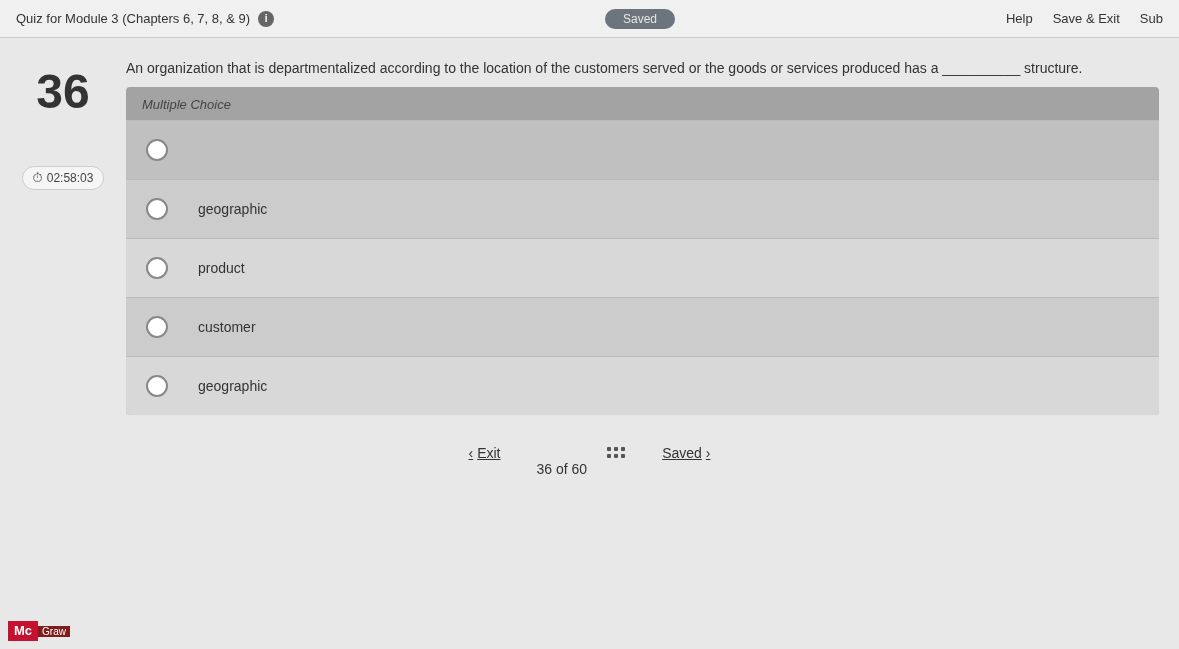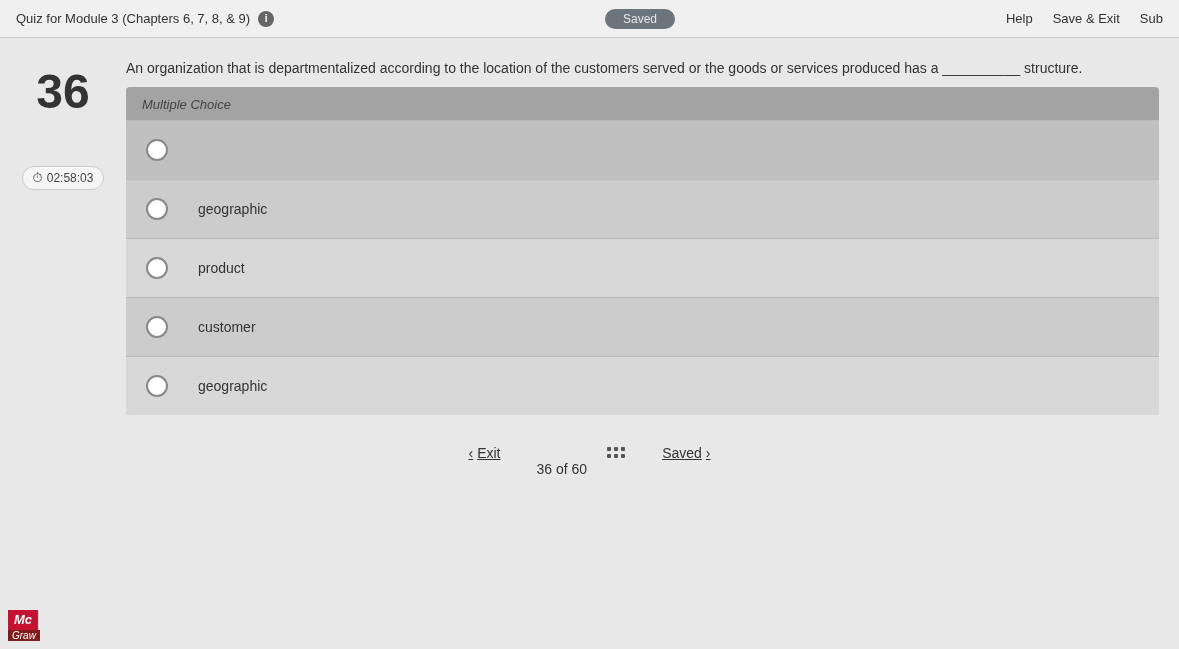--- a/index.html
+++ b/index.html
@@ -213,23 +213,22 @@
       height: 4px;
       background: #555;
       border-radius: 1px;
     }
 
     .logo-area {
       position: absolute;
       bottom: 8px;
       left: 8px;
       display: flex;
-      flex-direction: column;
-      align-items: flex-start;
-      font-style: italic;
+      flex-direction: row;
+      align-items: center;
     }
 
     .mc-logo {
       background: #c41230;
       color: white;
       font-size: 13px;
       font-weight: bold;
       padding: 2px 6px;
       line-height: 1.2;
     }

